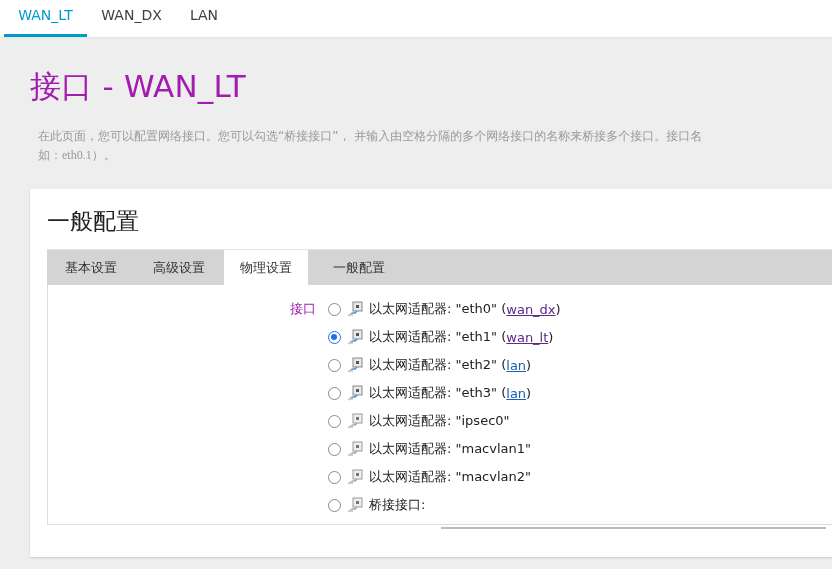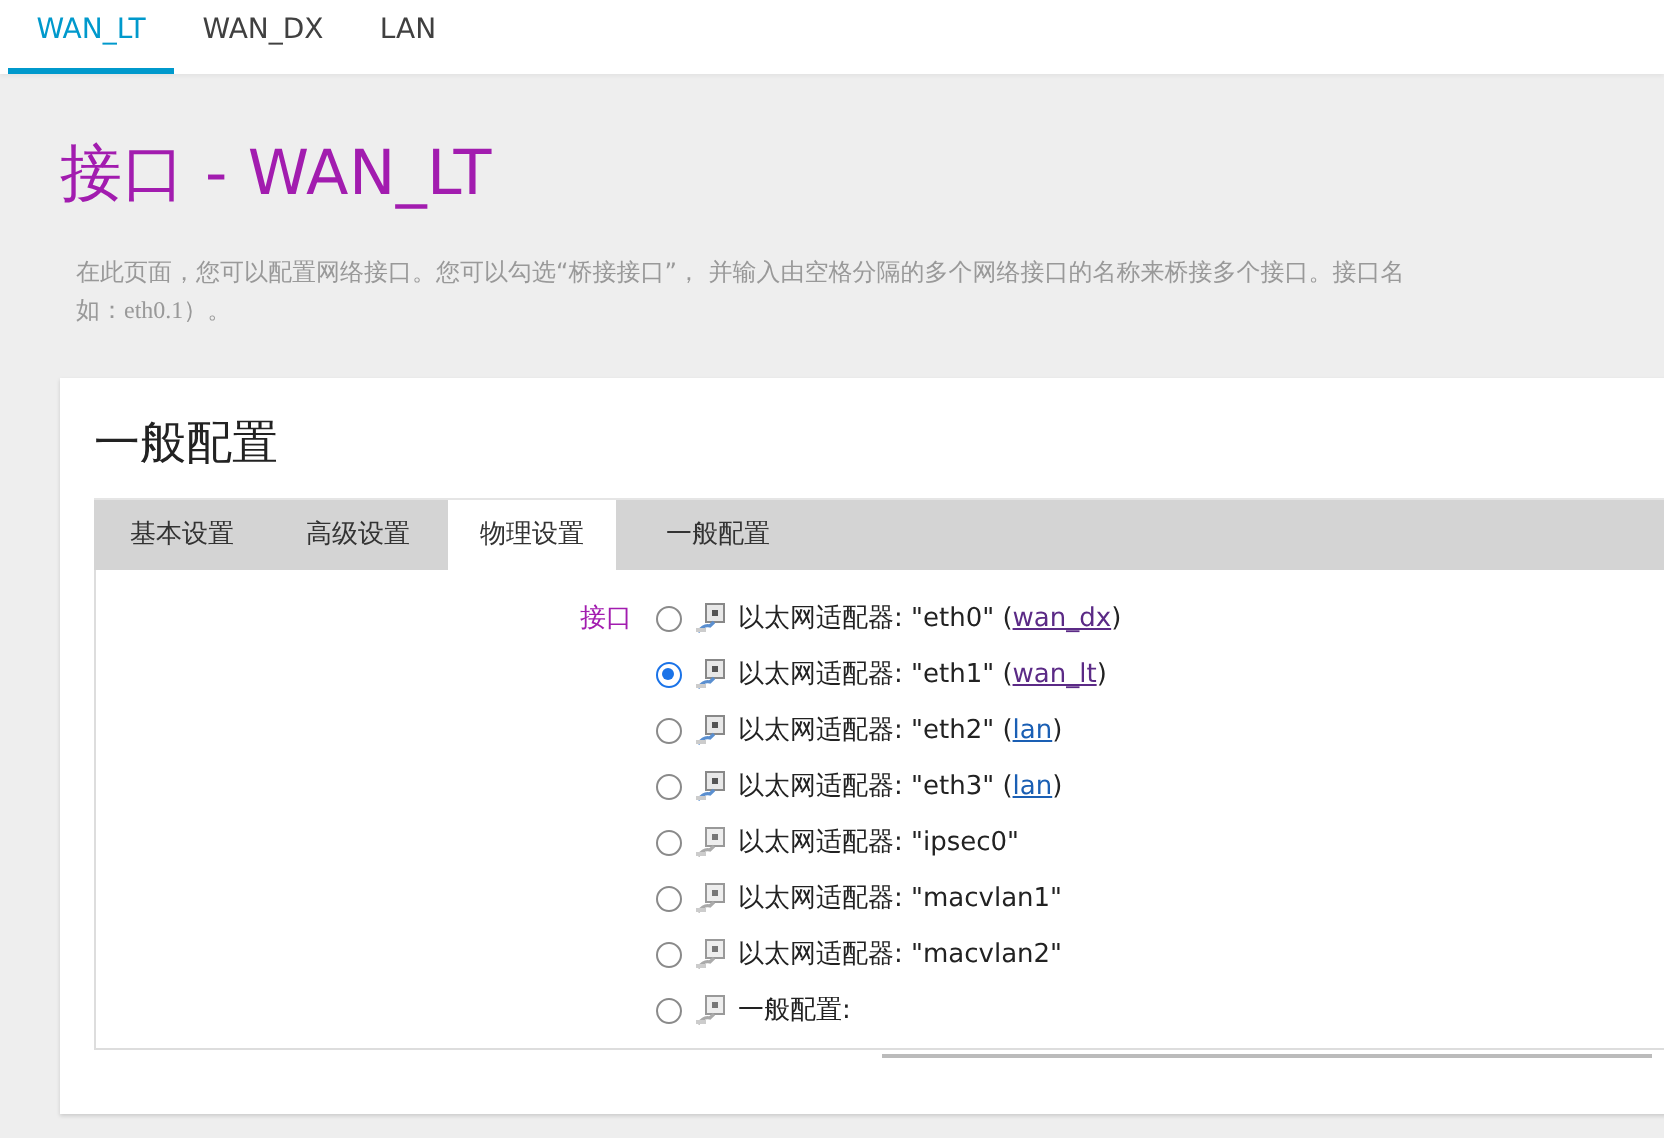--- a/index.html
+++ b/index.html
@@ -143,17 +143,17 @@
     </div>
 
     <div class="opt" style="top:208px;">
       <span class="radio"></span>
       <svg class="nic-icon" viewBox="0 0 16 16">
           <rect x="6" y="1" width="9" height="9" fill="#eee" stroke="#999" stroke-width="1"></rect>
           <rect x="9" y="4" width="3" height="3" fill="#777"></rect>
           <path d="M2 15 Q5 11 8 12 L10 10" stroke="#aaa" stroke-width="1.6" fill="none"></path>
           <rect x="1" y="13" width="5" height="2" fill="#ccc"></rect>
         </svg>
-      <span>一般配置:</span>
+      <span>桥接接口:</span>
     </div>
     <input class="custom-input" type="text" value="" style="">
   </div>
 </div>
 
 </body></html>

